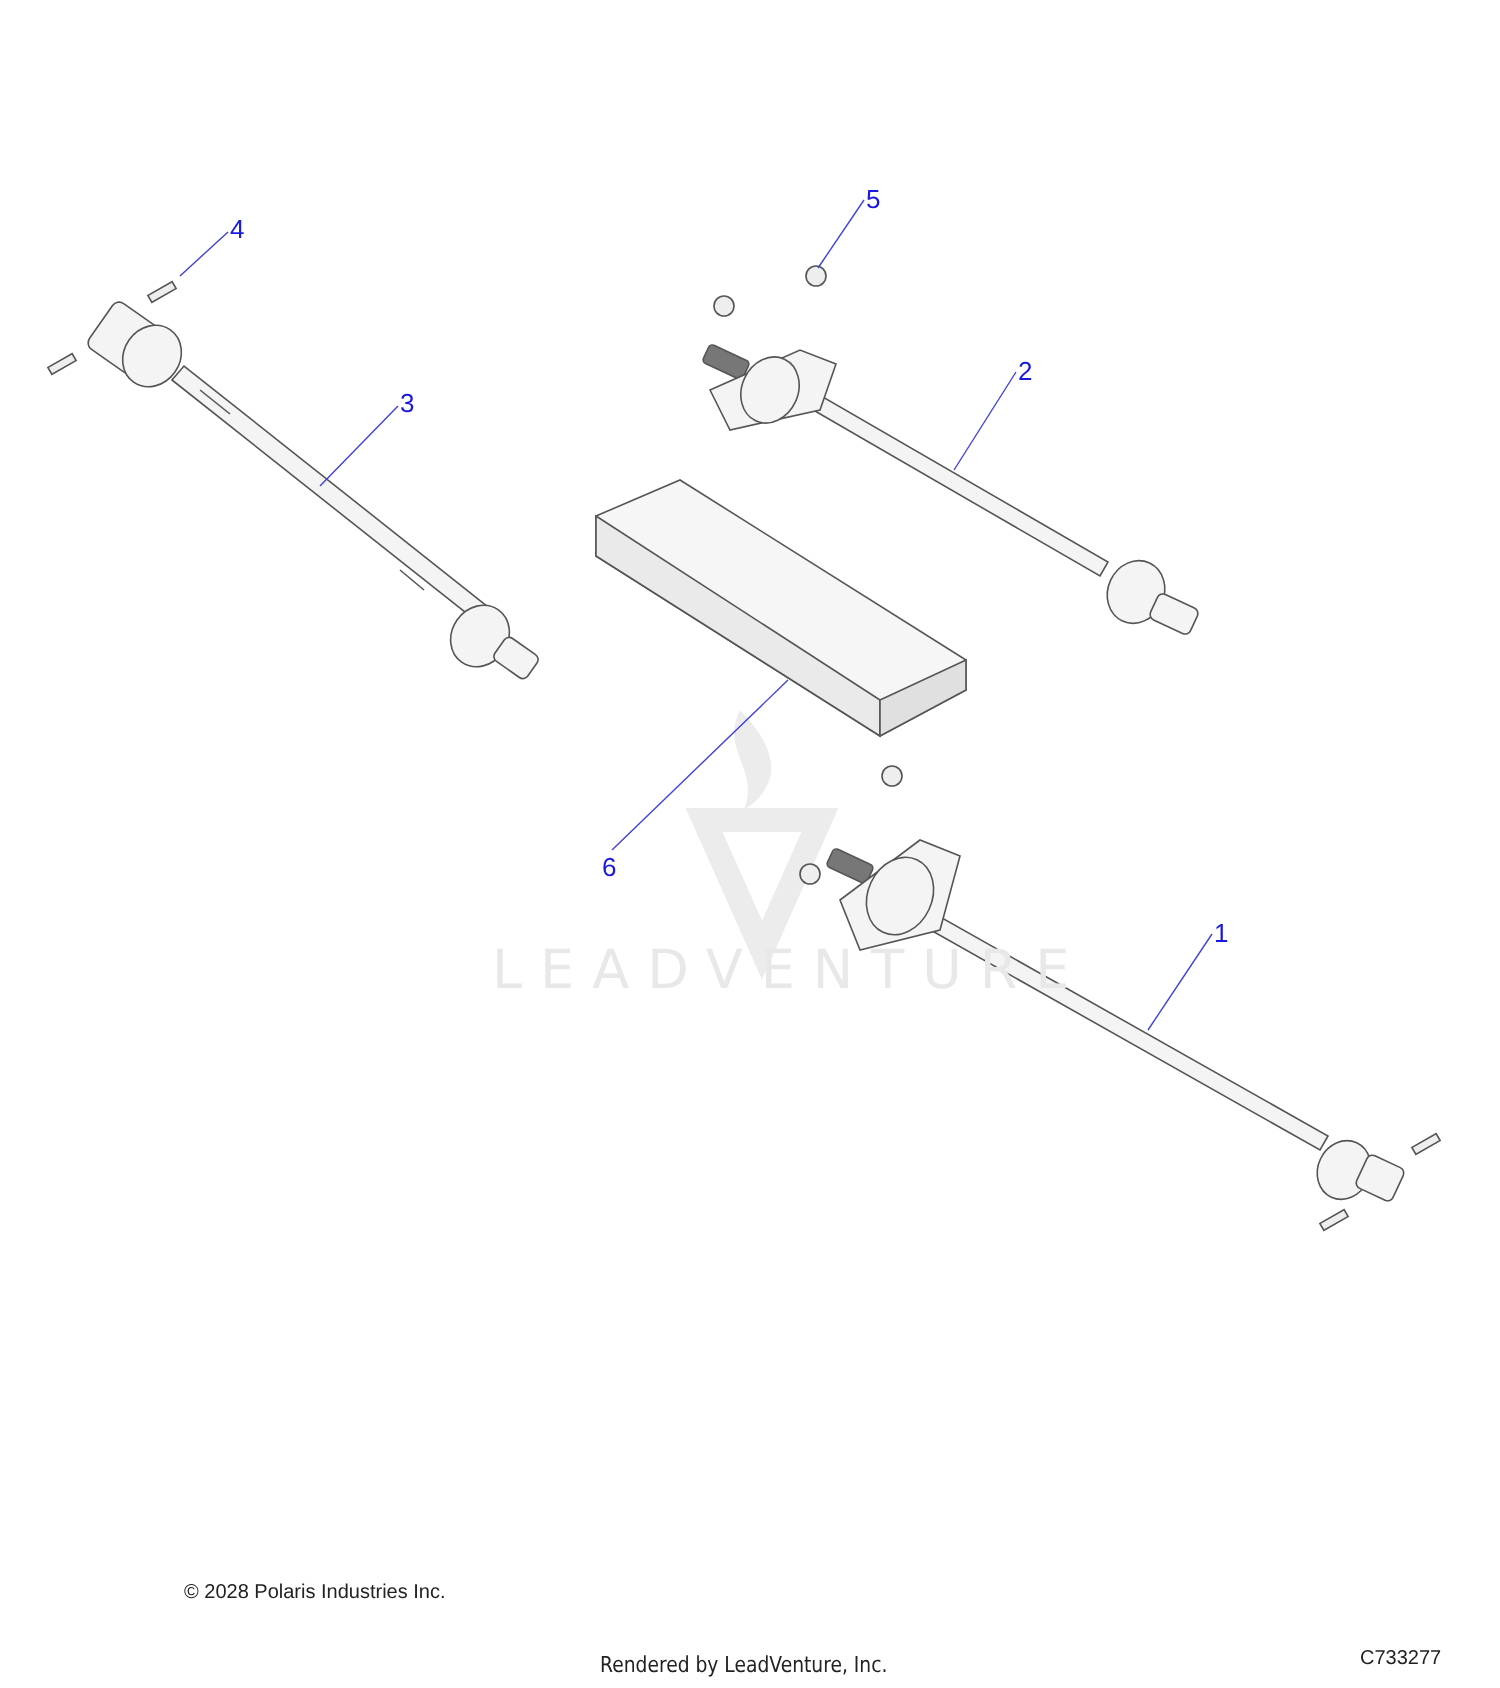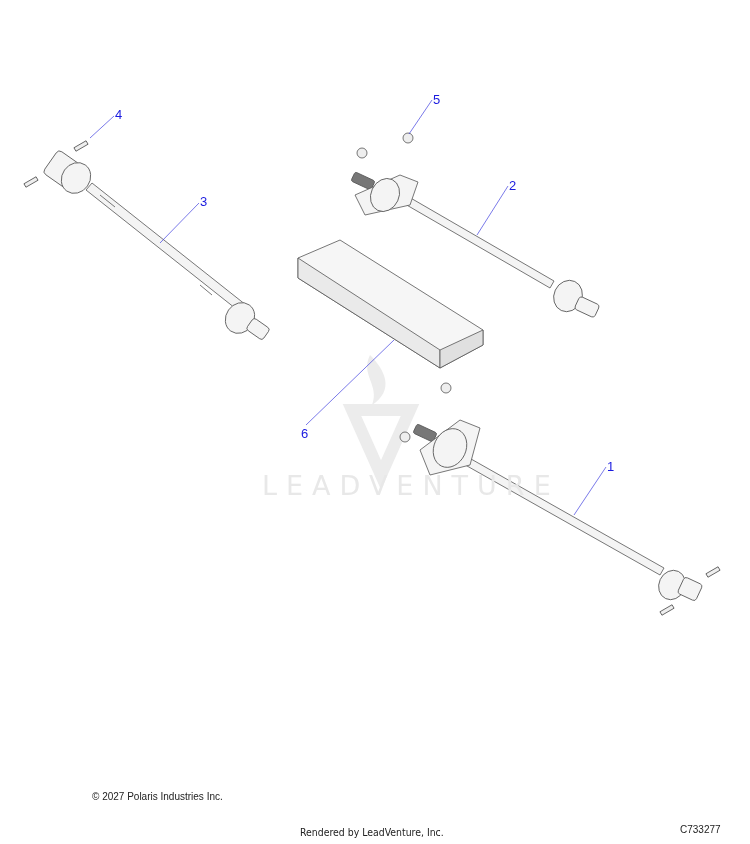--- a/index.html
+++ b/index.html
@@ -1,19 +1,19 @@
 <!DOCTYPE html>
 <html><head>
 <meta charset="utf-8">
 <style>
   html, body { margin:0; padding:0; background:#ffffff; }
   body { width:750px; height:844px; position:relative; overflow:hidden; font-family:"Liberation Sans", sans-serif; }
   .diagram { position:absolute; left:0; top:0; width:750px; height:844px; }
   .callout { position:absolute; font-family:"Liberation Sans", sans-serif; font-size:13px; color:#1a1adf; line-height:1; cursor:pointer; }
-  .watermark-text { position:absolute; left:246px; top:470px; font-family:"DejaVu Sans", sans-serif; font-size:27px; letter-spacing:9px; color:#e8e8e8;margin-left:16px; }
+  .watermark-text { position:absolute; left:246px; top:470px; font-family:"DejaVu Sans", sans-serif; font-size:27px; letter-spacing:9px; color:#e8e8e8; }
   .copyright { position:absolute; left:92px; top:791px; font-size:10px; color:#222; }
   .rendered { position:absolute; left:300px; top:826px; font-family:"DejaVu Sans", sans-serif; font-size:11px; color:#222; transform:scaleX(0.85); transform-origin:left; }
   .docid { position:absolute; left:680px; top:824px; font-size:10px; color:#222; }
 </style>
 </head>
 <body>
 
 <div class="diagram">
   <svg width="750" height="844" viewBox="0 0 750 844" xmlns="http://www.w3.org/2000/svg">
 
@@ -83,15 +83,15 @@
   <div class="watermark-text">LEADVENTURE</div>
 
   <span class="callout" style="left:115px;top:108px;">4</span>
   <span class="callout" style="left:200px;top:195px;">3</span>
   <span class="callout" style="left:433px;top:93px;">5</span>
   <span class="callout" style="left:509px;top:179px;">2</span>
   <span class="callout" style="left:301px;top:427px;">6</span>
   <span class="callout" style="left:607px;top:460px;">1</span>
 </div>
 
-<div class="copyright">© 2027 Polaris Industries Inc.</div>
+<div class="copyright">© 2028 Polaris Industries Inc.</div>
 <div class="rendered">Rendered by LeadVenture, Inc.</div>
 <div class="docid">C733277</div>
 
 </body></html>

